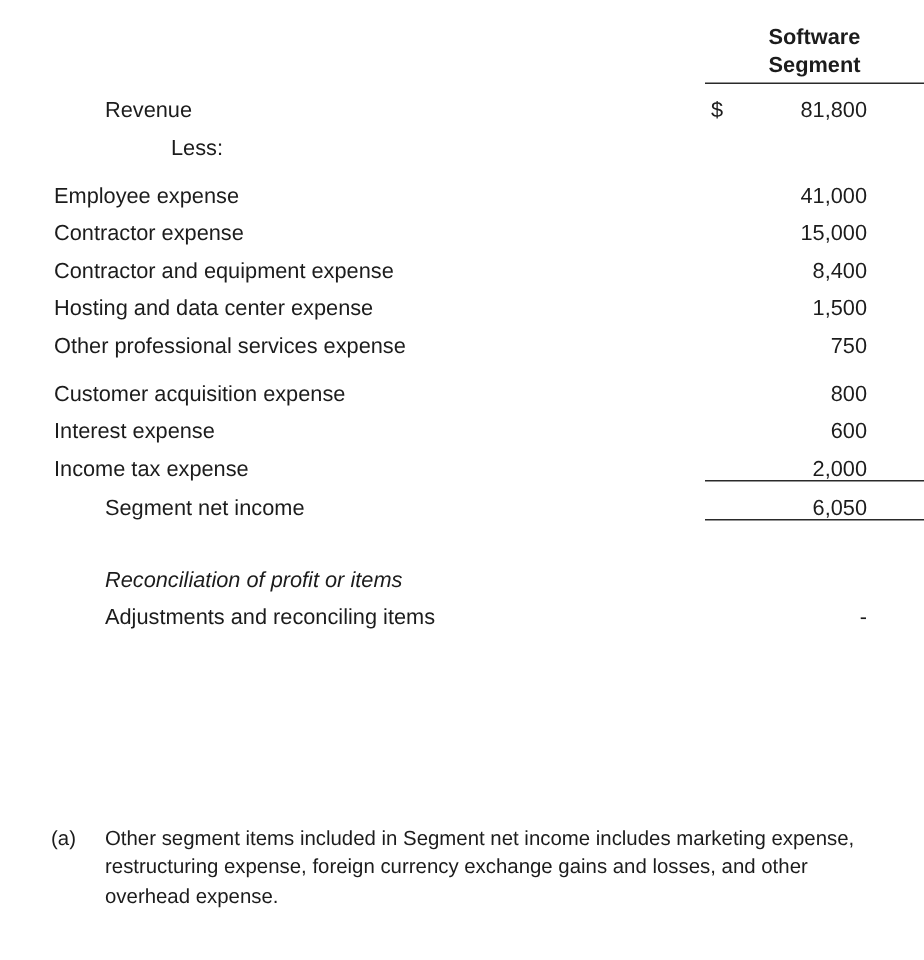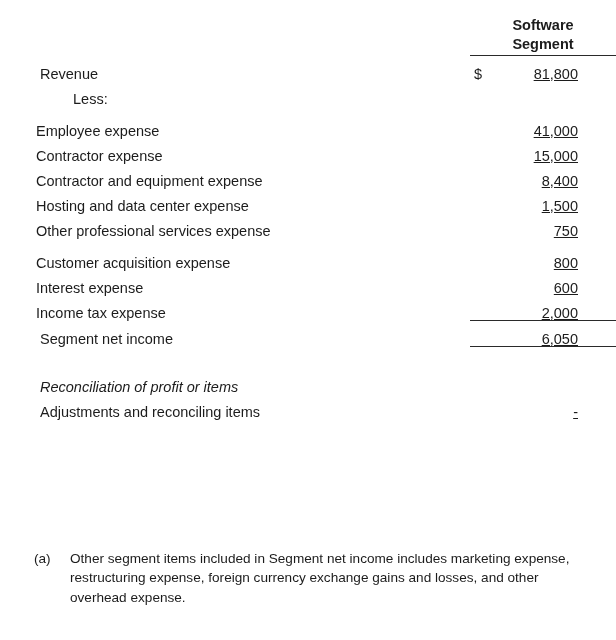--- a/index.html
+++ b/index.html
@@ -53,36 +53,35 @@
     white-space: nowrap;
   }
   .hdr-line2 { display: block; }
 
   
   .r td { height: 25px; }
   .r.gap td { padding-top: 7px; }
 
   .lbl {
     white-space: nowrap;
-    padding-left: 40px;
-  }
-  .lbl.ind1 { padding-left: 73px; margin-left: 43px; }
+    padding-left: 70px;
+  }
+  .lbl.ind1 { padding-left: 114px; margin-left: 43px; }
   .lbl.ind2 { padding-left: 36px; }
   .lbl.italic { font-style: italic; }
 
   .cur {
     text-align: left;
     padding-left: 4px;
     white-space: nowrap;
   }
   .val {
     text-align: right;
     padding-right: 38px;
     white-space: nowrap;
-    text-decoration: underline;
   }
 
   
   .rule-top-cur, .rule-top-val {
     border-top: 1.3px solid #2a2a2a;
   }
   .rule-bot-cur, .rule-bot-val {
     border-bottom: 1.3px solid #2a2a2a;
   }
   .rule-dbl-cur, .rule-dbl-val {

